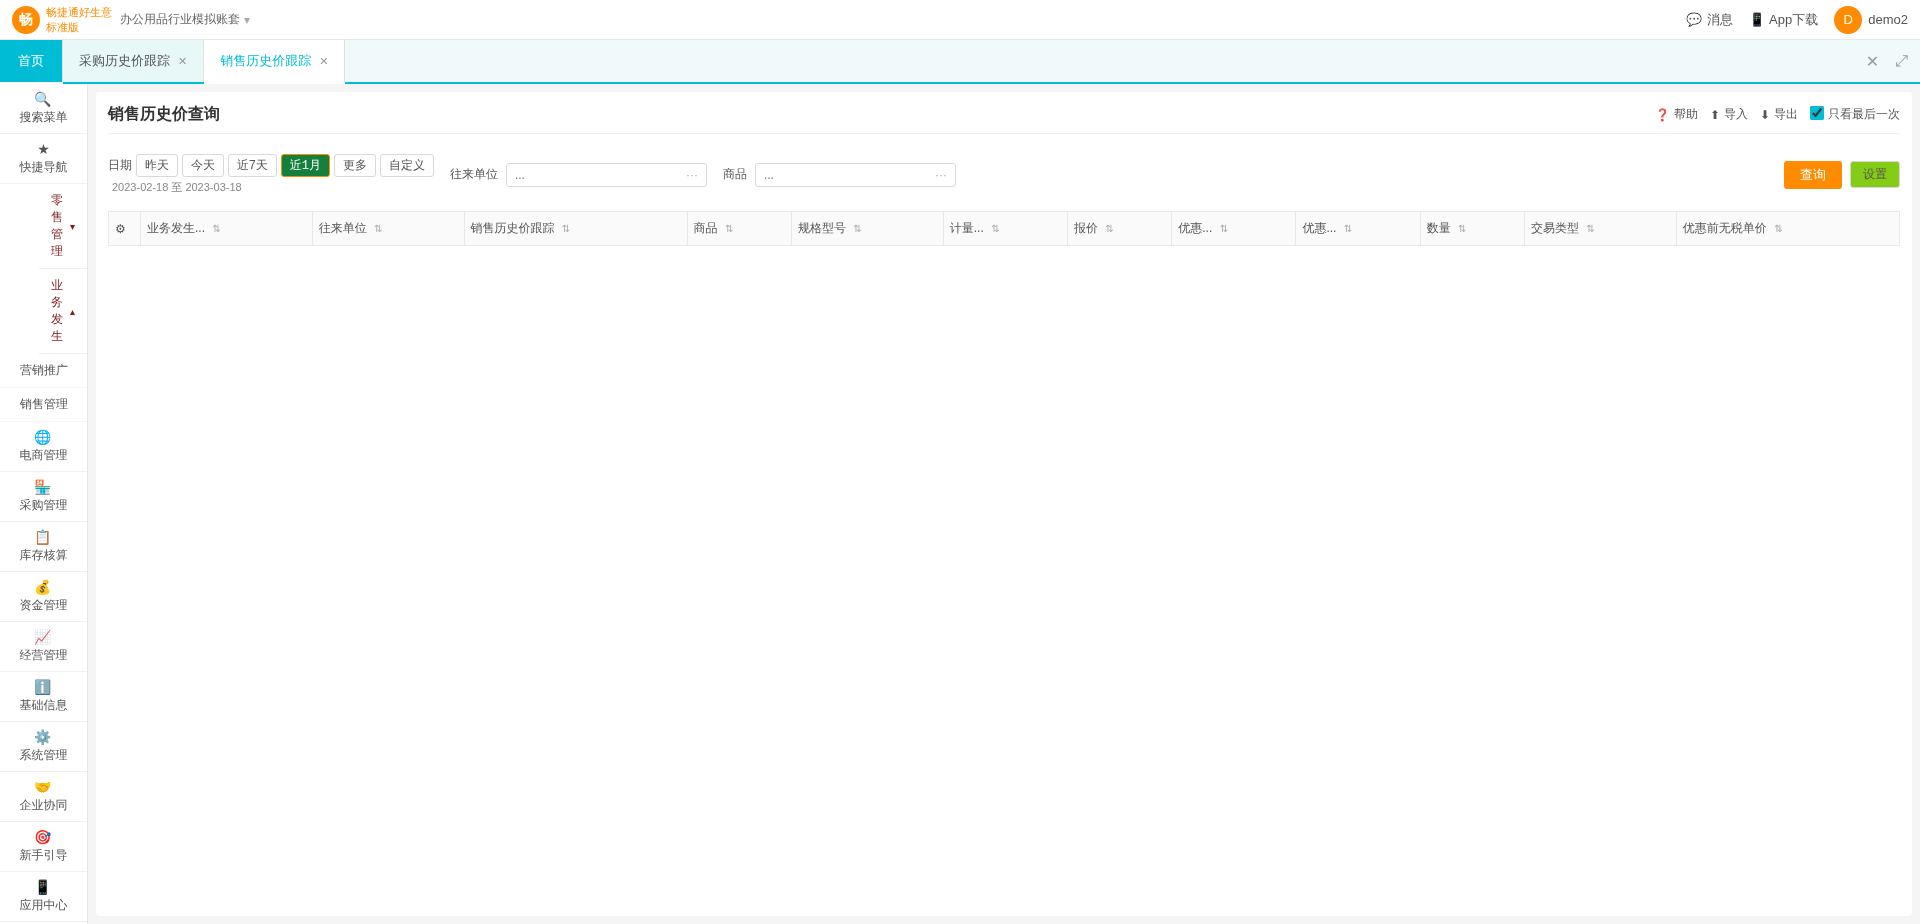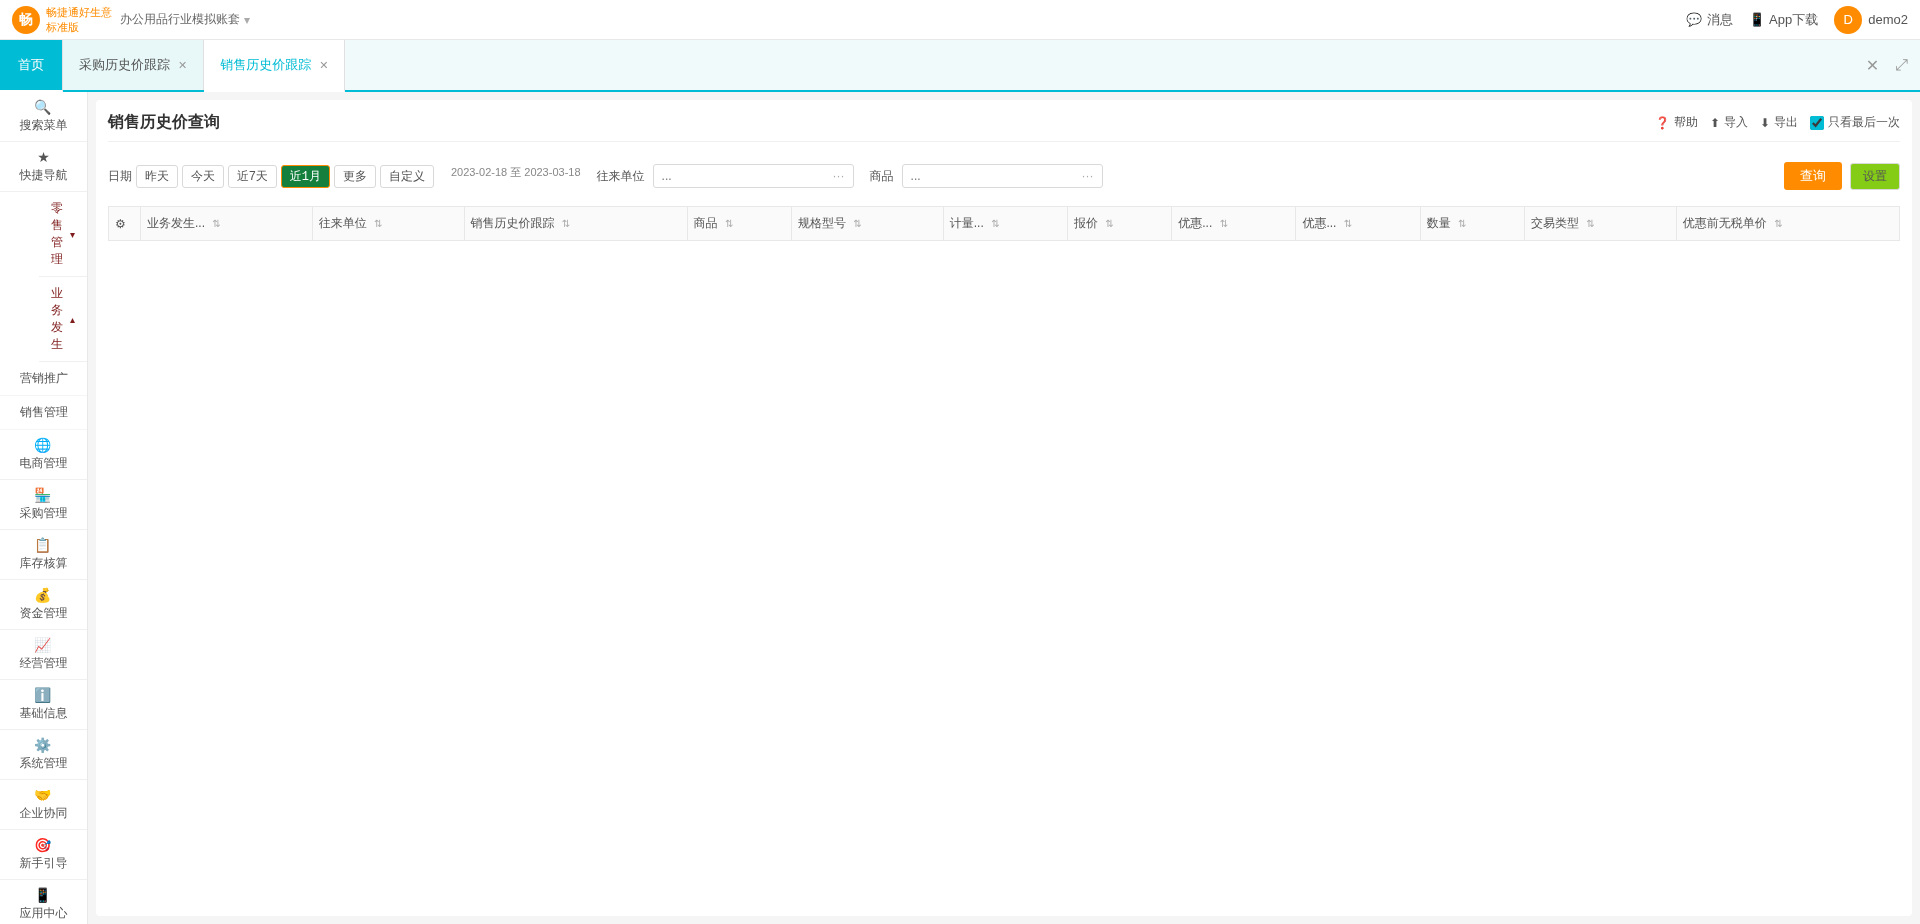--- a/index.html
+++ b/index.html
@@ -77,21 +77,21 @@
       background: #ff8c00;
       display: flex;
       align-items: center;
       justify-content: center;
       color: white;
       font-size: 13px;
     }
 
     
     .tab-bar {
-      height: 52px;
+      height: 44px;
       background: #f0fafa;
       display: flex;
       align-items: stretch;
       border-bottom: 2px solid #00bcd4;
       flex-shrink: 0;
     }
     .tab-item {
       display: flex;
       align-items: center;
       padding: 0 16px;
@@ -231,21 +231,21 @@
       display: flex;
       align-items: center;
       gap: 4px;
       color: #555;
       cursor: pointer;
       font-size: 12px;
     }
 
     .checkbox-label {
       display: flex;
-      align-items: center;
+      align-items: flex-start;
       gap: 4px;
       font-size: 12px;
       color: #555;
       cursor: pointer;
     }
 
     
     .filter-bar {
       display: flex;
       align-items: center;
@@ -385,22 +385,22 @@
       margin-bottom: 12px;
     }
 
     .checkbox-styled {
       width: 14px;
       height: 14px;
       accent-color: #00bcd4;
     }
     .date-section {
       display: flex;
-      flex-direction: row;
-      gap: 13px;
+      flex-direction: column;
+      gap: 3px;
     }
     .date-top {
       display: flex;
       align-items: center;
       gap: 4px;
     }
   </style>
 </head>
 <body>
 

